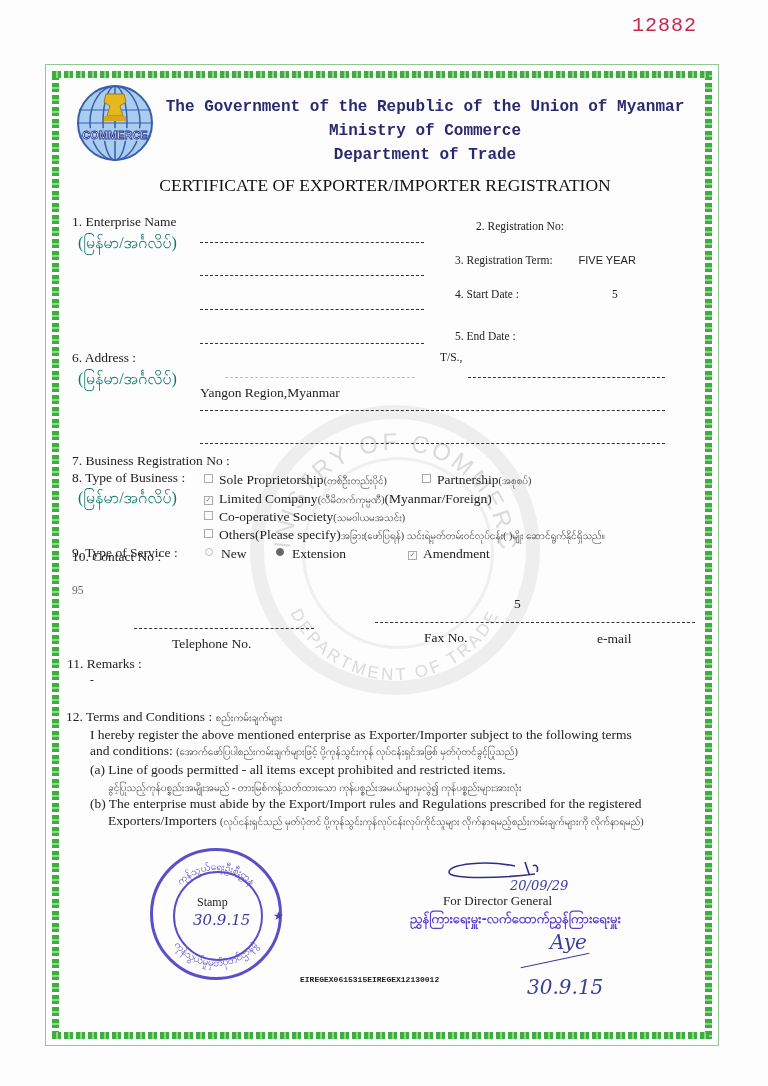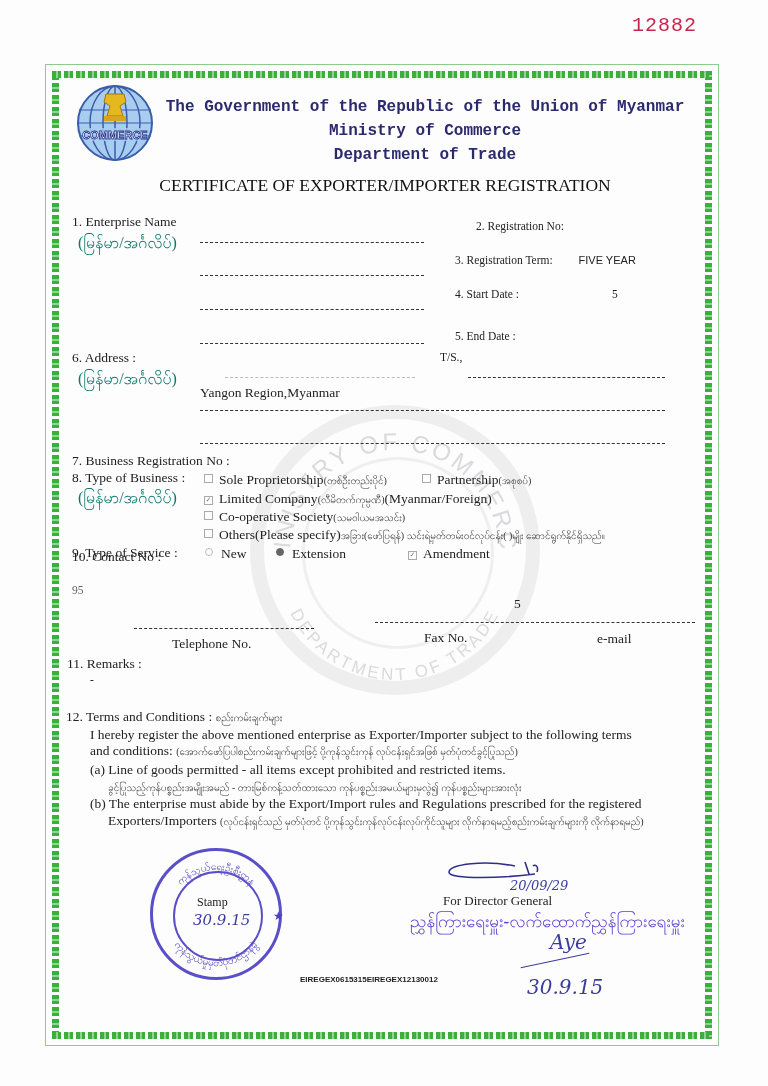--- a/index.html
+++ b/index.html
@@ -196,25 +196,25 @@
     </defs>
     <text font-family="DejaVu Sans, sans-serif" font-size="10" fill="#4b3fbf"><textPath href="#stTop" startOffset="50%" text-anchor="middle">ကုန်သွယ်ရေးဦးစီးဌာန</textPath></text>
     <text font-family="DejaVu Sans, sans-serif" font-size="10" fill="#4b3fbf"><textPath href="#stBot" startOffset="50%" text-anchor="middle">ကုန်သွယ်မှုမှတ်ပုံတင်ဌာနခွဲ</textPath></text>
   </svg>
   <div class="in"></div>
   <div class="abs lbl" style="left:44px;top:44px;font-size:12px;">Stamp</div>
   <div class="abs sig" style="left:40px;top:60px;font-size:15px;">30.9.15</div>
   <div class="abs ink" style="left:120px;top:58px;font-size:12px;">★</div>
 </div>
 
-<div class="abs" style="left:300px;top:975px;font-size:8px;font-weight:bold;font-family:Liberation Sans, sans-serif;">EIREGEX0615315EIREGEX12130012</div>
+<div class="abs" style="left:300px;top:975px;font-size:8px;font-weight:bold;font-family:Liberation Mono, monospace;">EIREGEX0615315EIREGEX12130012</div>
 
 <div class="abs" style="left:445px;top:860px;">
   <svg width="110" height="28" viewBox="0 0 110 28">
     <path d="M 70 6 C 40 0, 5 4, 4 12 C 3 20, 60 18, 90 14 M 80 2 L 84 14 M 88 6 C 90 4, 94 6, 92 12" stroke="#2e2f8c" stroke-width="1.6" fill="none"></path>
   </svg>
 </div>
 <div class="abs sig" style="left:510px;top:878px;font-size:13px;">20/09/29</div>
 <div class="abs lbl" style="left:443px;top:893px;font-size:13px;">For Director General</div>
-<div class="abs ink" style="left:410px;top:910px;font-size:17px;font-weight:normal;color:#5b3fd0;">ညွှန်ကြားရေးမှူး-လက်ထောက်ညွှန်ကြားရေးမှူး</div>
+<div class="abs ink" style="left:410px;top:910px;font-size:13px;font-weight:bold;color:#5b3fd0;">ညွှန်ကြားရေးမှူး-လက်ထောက်ညွှန်ကြားရေးမှူး</div>
 <div class="abs sig" style="left:550px;top:930px;font-size:20px;">Aye</div>
 <div class="abs" style="left:520px;top:960px;width:70px;border-top:1.5px solid #3a3c9a;transform:rotate(-12deg);"></div>
 <div class="abs sig" style="left:527px;top:975px;font-size:20px;">30.9.15</div>
 
 </body></html>

